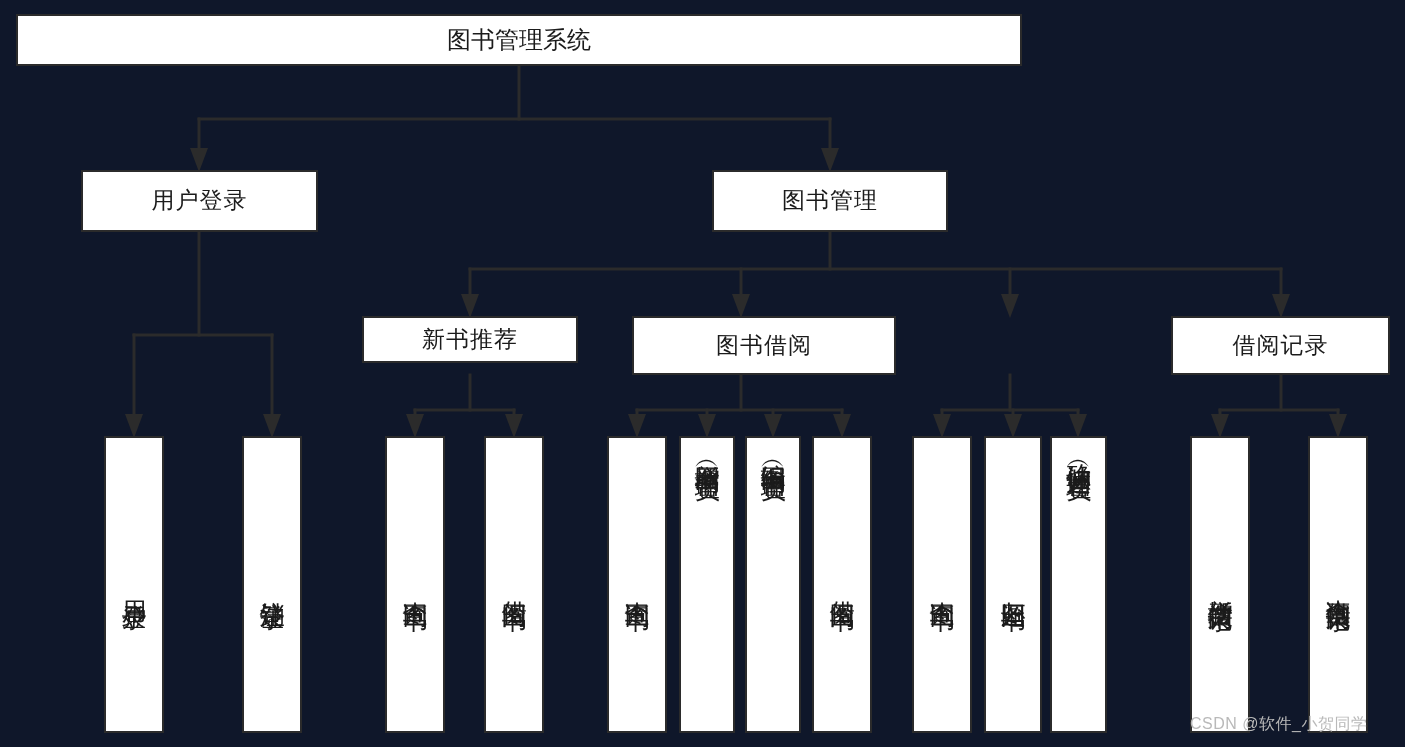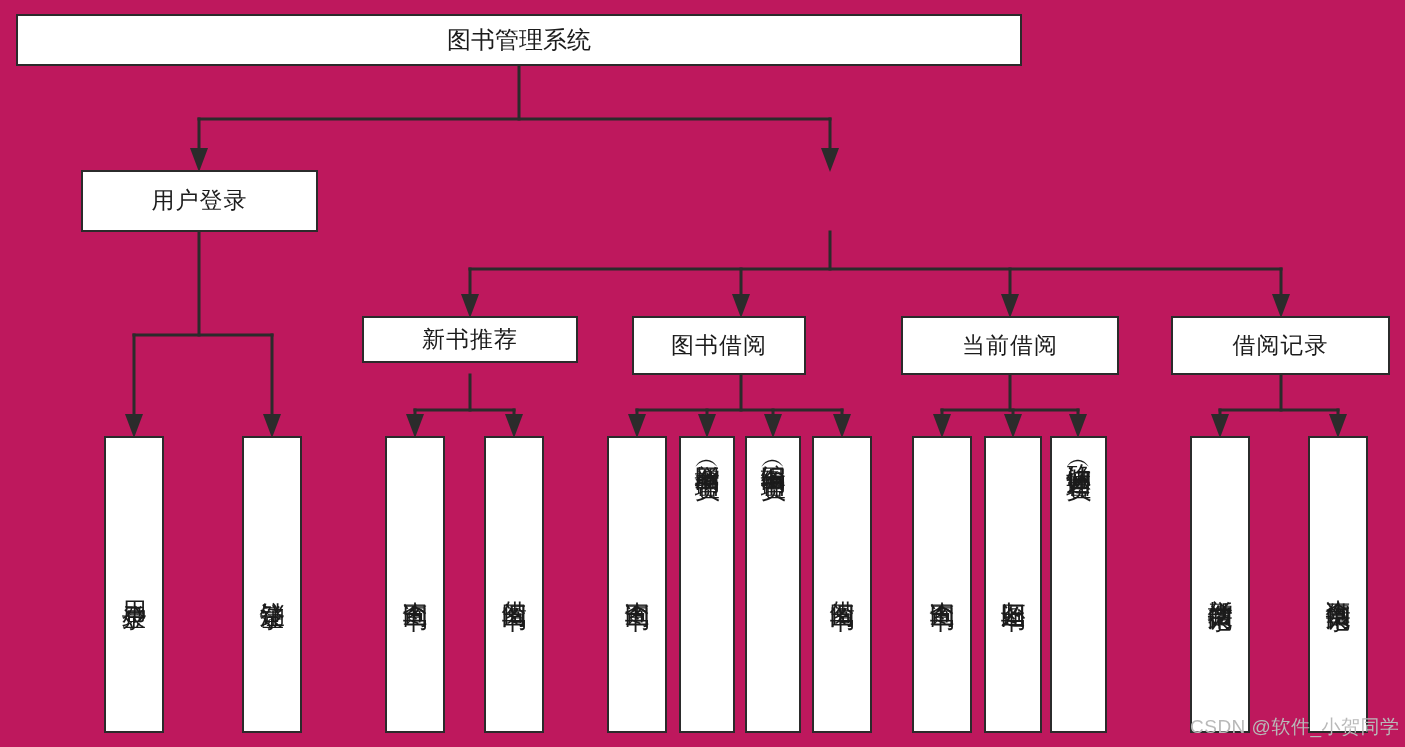--- a/index.html
+++ b/index.html
@@ -7,21 +7,21 @@
     padding: 0;
     background: #ffffff;
   }
   body {
     font-family: "Liberation Sans", "DejaVu Sans", sans-serif;
   }
   #canvas {
     position: relative;
     width: 1405px;
     height: 747px;
-    background: #be185d;
+    background: #0f172a;
     overflow: hidden;
   }
   svg.wires {
     position: absolute;
     left: 0;
     top: 0;
     width: 1405px;
     height: 747px;
     pointer-events: none;
   }
@@ -55,21 +55,21 @@
     line-height: 1.18;
     letter-spacing: 2px;
     white-space: nowrap;
     color: #1b1b1b;
   }
   .node.leaf.toptext {
     align-items: flex-start;
   }
   .watermark {
     position: absolute;
-    font-size: 19px;
+    font-size: 16px;
     color: #b9b9b9;
     white-space: nowrap;
     letter-spacing: 0.5px;
   }
 </style>
 </head>
 <body>
 
 <div id="canvas">
 
@@ -140,29 +140,29 @@
     </g>
   </svg>
 
   <div class="node root" style="left: 16px; top: 14px; width: 1006px; height: 52px;">
     <span>图书管理系统</span>
   </div>
 
   <div class="node h" style="left: 81px; top: 170px; width: 237px; height: 62px;">
     <span>用户登录</span>
   </div>
+  <div class="node h" style="left: 712px; top: 170px; width: 236px; height: 62px;">
+    <span>图书管理</span>
+  </div>
 
   <div class="node h" style="left: 362px; top: 316px; width: 216px; height: 47px;">
     <span>新书推荐</span>
   </div>
-  <div class="node h" style="left: 632px; top: 316px; width: 174px; height: 59px;">
+  <div class="node h" style="left: 632px; top: 316px; width: 264px; height: 59px;">
     <span>图书借阅</span>
-  </div>
-  <div class="node h" style="left: 901px; top: 316px; width: 218px; height: 59px;">
-    <span>当前借阅</span>
   </div>
   <div class="node h" style="left: 1171px; top: 316px; width: 219px; height: 59px; font-family: Liberation Serif, serif;">
     <span>借阅记录</span>
   </div>
 
   <div class="node leaf" style="left: 104px; top: 436px; width: 60px; height: 297px;">
     <span class="vtext">用户登录</span>
   </div>
   <div class="node leaf" style="left: 242px; top: 436px; width: 60px; height: 297px;">
     <span class="vtext">注销登录</span>

